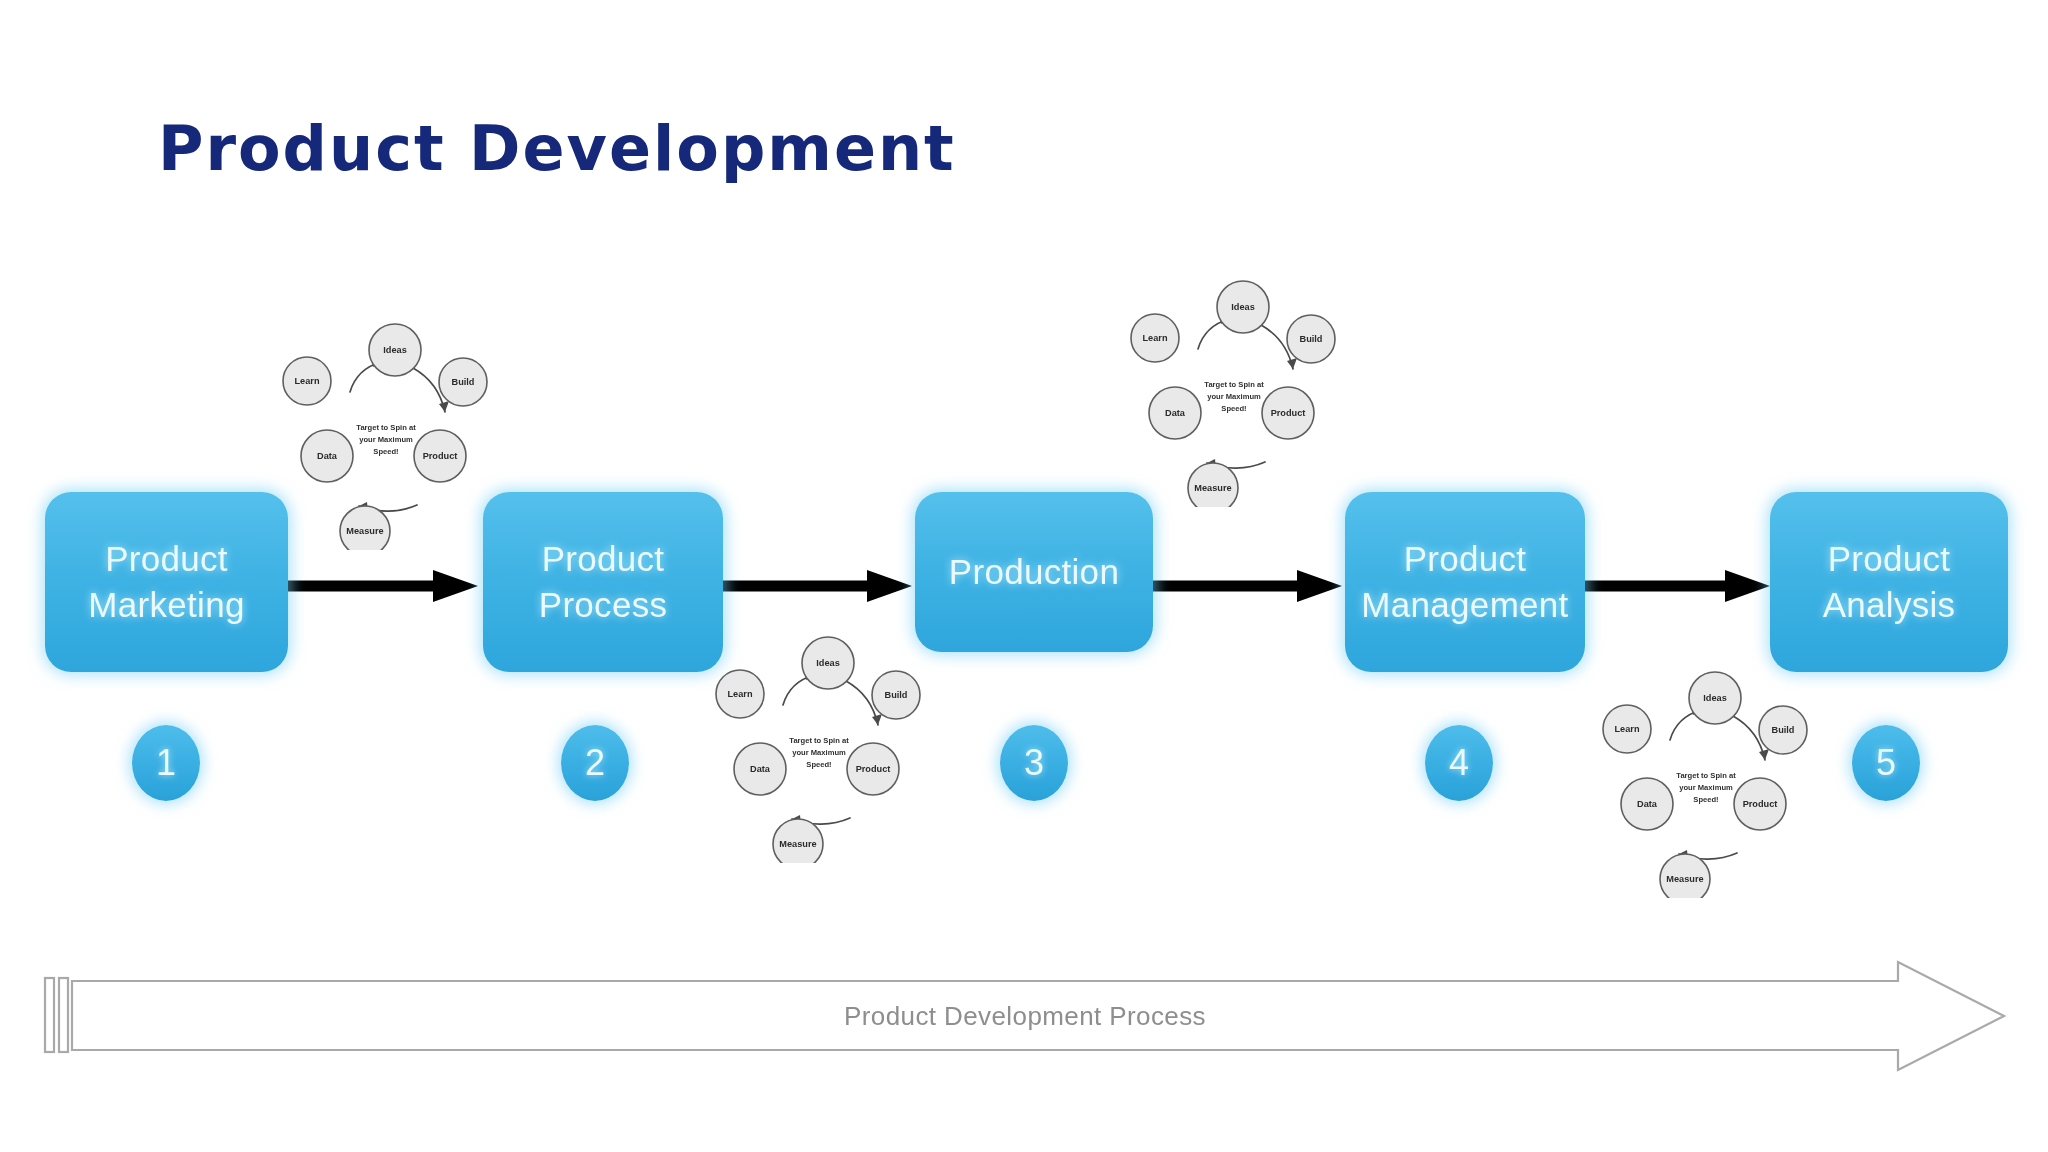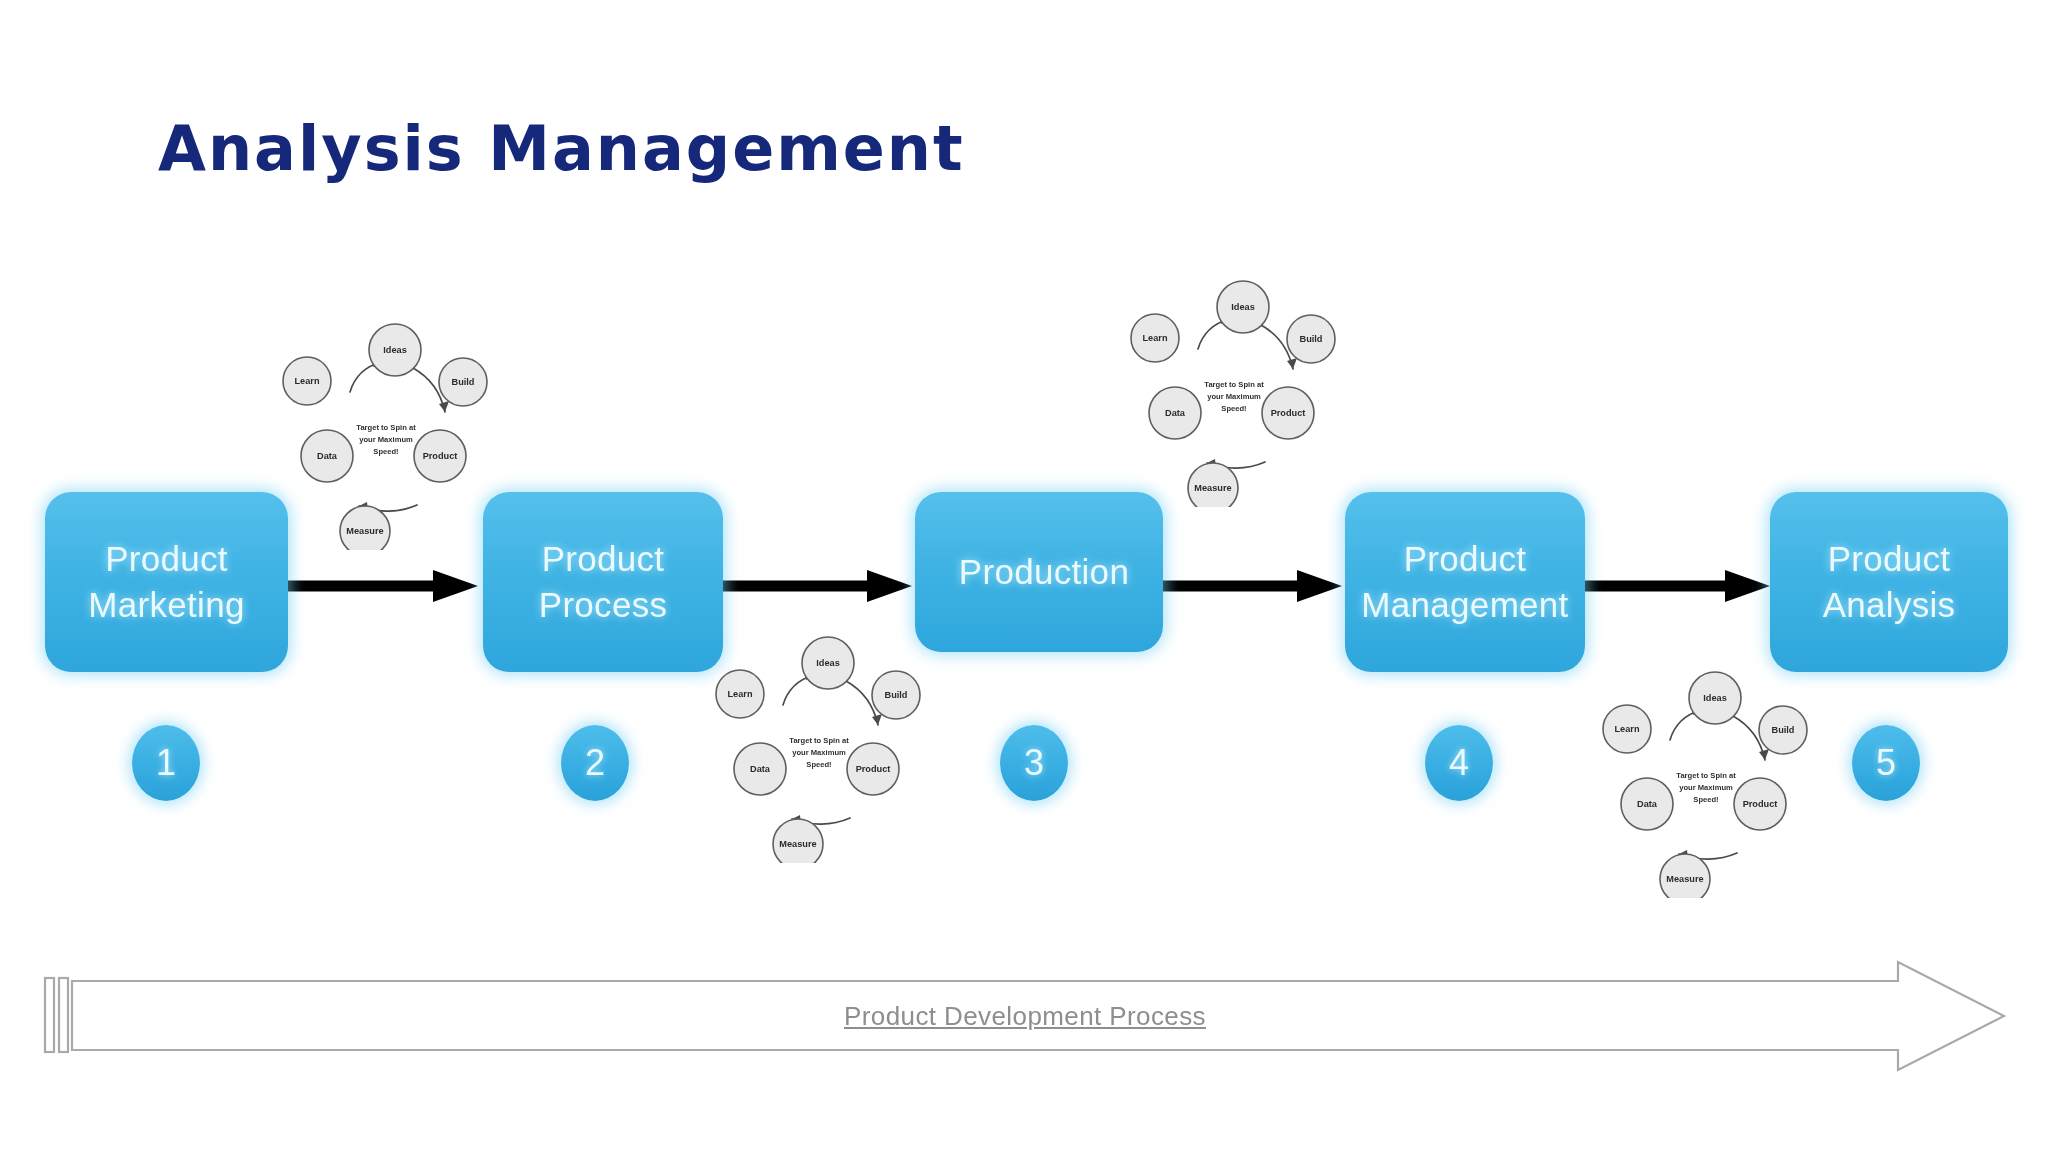--- a/index.html
+++ b/index.html
@@ -136,29 +136,28 @@
     width: 1966px;
     height: 112px;
     display: flex;
     align-items: center;
     justify-content: center;
     font-family: "Liberation Sans", sans-serif;
     font-size: 26px;
     color: #8e8e8e;
     letter-spacing: .4px;
     pointer-events: none;
-    text-decoration: underline;
   }
 </style>
 </head>
 <body>
 
 <div id="stage">
 
-  <div id="slide-title">Analysis Management</div>
+  <div id="slide-title">Product Development</div>
 
   <svg class="connector" style="left:288px; top:566px; width:190px; height:40px;" viewBox="0 0 190 40">
     <line x1="0" y1="20" x2="150" y2="20" stroke="#000" stroke-width="11"></line>
     <polygon points="145,4 190,20 145,36" fill="#000"></polygon>
   </svg>
   <svg class="connector" style="left:722px; top:566px; width:190px; height:40px;" viewBox="0 0 190 40">
     <line x1="0" y1="20" x2="150" y2="20" stroke="#000" stroke-width="11"></line>
     <polygon points="145,4 190,20 145,36" fill="#000"></polygon>
   </svg>
   <svg class="connector" style="left:1152px; top:566px; width:190px; height:40px;" viewBox="0 0 190 40">
@@ -294,21 +293,21 @@
     </span>
   </div>
 
   <div class="process-box" style="left:483px; top:492px; width:240px; height:180px;">
     <span>
       <span class="label-line">Product</span>
       <span class="label-line">Process</span>
     </span>
   </div>
 
-  <div class="process-box" style="left:915px; top:492px; width:238px; height:160px;padding-left:10px;">
+  <div class="process-box" style="left:915px; top:492px; width:238px; height:160px;">
     <span>
       <span class="label-line">Production</span>
     </span>
   </div>
 
   <div class="process-box" style="left:1345px; top:492px; width:240px; height:180px;">
     <span>
       <span class="label-line">Product</span>
       <span class="label-line">Management</span>
     </span>

